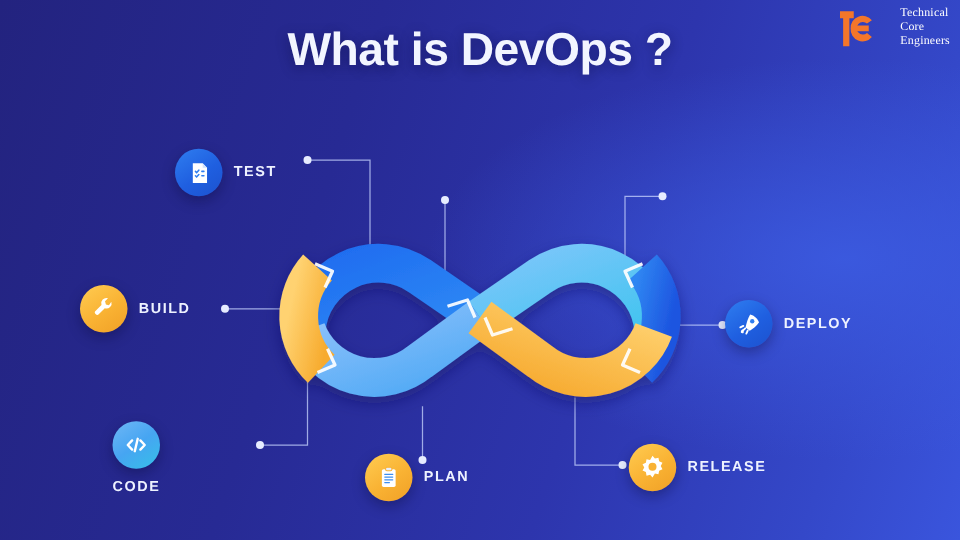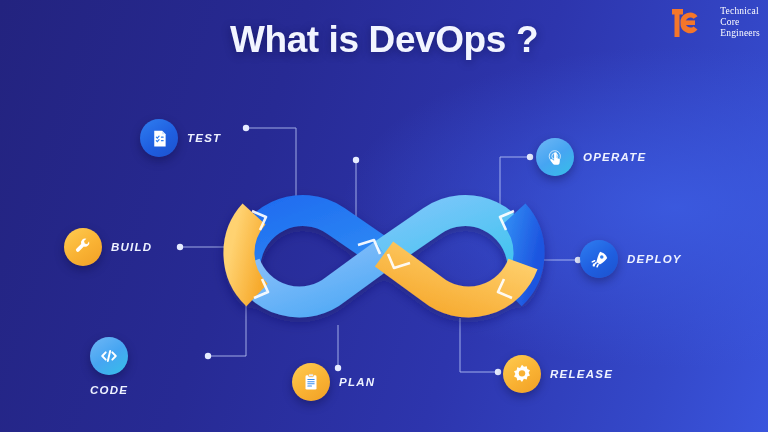--- a/index.html
+++ b/index.html
@@ -59,21 +59,20 @@
     flex:0 0 auto;
     box-shadow:0 4px 10px rgba(8,10,50,.35);
   }
   .badge svg { display:block; }
   .badge.blue   { background:linear-gradient(145deg,#2f7ef0 0%,#1f5fe0 55%,#1c52cf 100%); }
   .badge.cyan   { background:linear-gradient(145deg,#6fb7f5 0%,#46a5f2 50%,#35c0e8 100%); }
   .badge.orange { background:linear-gradient(145deg,#ffcc52 0%,#f9b233 55%,#f0a026 100%); }
   .lbl {
     color:#eef2ff; font-size:11.5px; font-weight:bold;
     letter-spacing:1.25px;
-    font-style:italic;
   }
 
   .node-test    { left:140px; top:119px; }
   .node-build   { left:64px;  top:228px; }
   .node-code    { left:90px;  top:337px;flex-direction:column; }
   .node-plan    { left:292px; top:363px; }
   .node-monitor { left:337px; top:113px; }
   .node-operate { left:536px; top:138px; }
   .node-deploy  { left:580px; top:240px; }
   .node-release { left:503px; top:355px; }
@@ -232,30 +231,20 @@
           <rect x="7.6" y="11" width="8.8" height="1.2" rx=".6"></rect>
           <rect x="7.6" y="13.6" width="8.8" height="1.2" rx=".6"></rect>
           <rect x="7.6" y="16.2" width="5.6" height="1.2" rx=".6"></rect>
         </g>
       </svg>
     </div>
     <span class="lbl">PLAN</span>
   </div>
 
 
-  <div class="node node-operate">
-    <div class="badge cyan">
-      <svg width="21" height="21" viewBox="0 0 24 24">
-        <circle cx="11.2" cy="10.6" r="6.4" fill="none" stroke="#fff" stroke-width="1.1" opacity=".75"></circle>
-        <circle cx="11.2" cy="10.6" r="3.4" fill="none" stroke="#fff" stroke-width="1.1" opacity=".75"></circle>
-        <path d="M10.4 7.4a1.5 1.5 0 0 1 3 0v5.1l1.9.6a2.4 2.4 0 0 1 1.7 2.6l-.4 3a1.8 1.8 0 0 1-1.8 1.5h-3.7a2.4 2.4 0 0 1-1.9-.9l-2.5-3.2a1.3 1.3 0 0 1 1.8-1.9l1.9 1.4z" fill="#fff"></path>
-      </svg>
-    </div>
-    <span class="lbl">OPERATE</span>
-  </div>
 
   <div class="node node-deploy">
     <div class="badge blue">
       <svg width="21" height="21" viewBox="0 0 24 24">
         <path d="M13.8 3.2c3.6 1.4 6.3 4.6 7 8.4-2.8 2.9-6 5-9.4 6.2l-3.4-3.4C9.2 11 11.1 6.5 13.8 3.2z" fill="#fff" transform="rotate(-8 12 11)"></path>
         <circle cx="14.6" cy="9.1" r="2" fill="#2f7ef0"></circle>
         <path d="M8.2 15.6l-2.4 2.4M6.5 13.4l-2.8 1.3M10.5 17.6l-1.3 2.8" stroke="#fff" stroke-width="1.7" stroke-linecap="round"></path>
         <path d="M4.3 19.7c-.5-1.4.3-2.7 1.3-3.3 1 .7 1.6 2.1 1.1 3.4-.6.4-1.8.5-2.4-.1z" fill="#fff"></path>
       </svg>
     </div>

